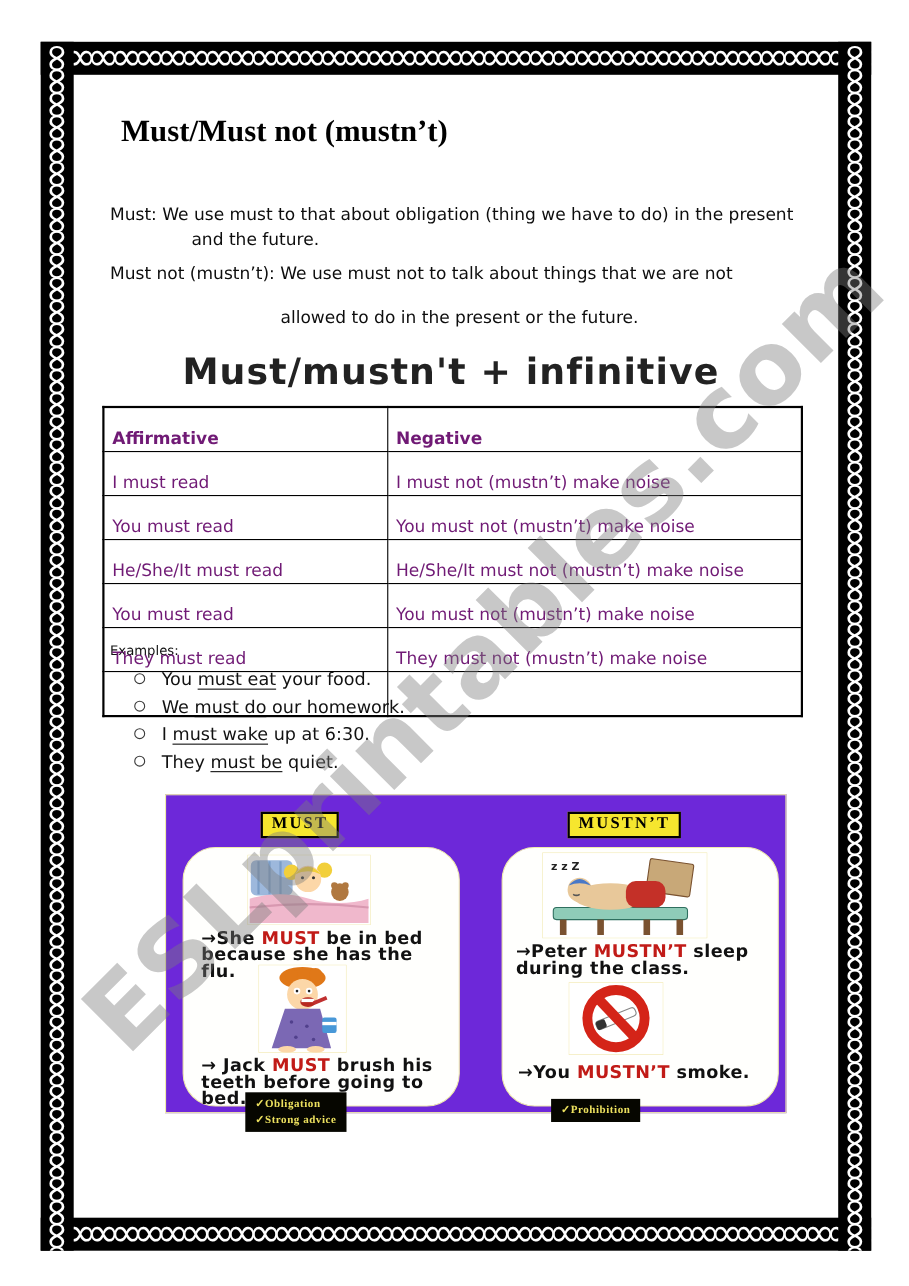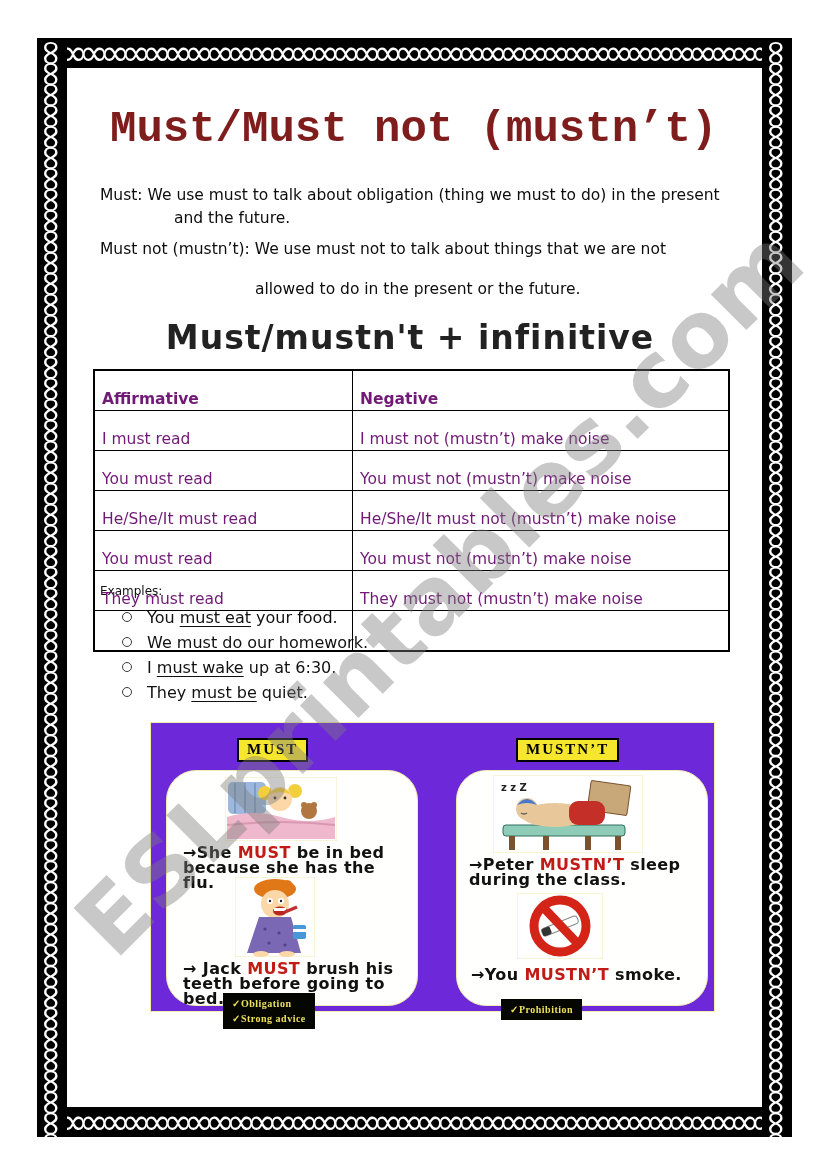--- a/index.html
+++ b/index.html
@@ -21,22 +21,22 @@
           line-height:29px; letter-spacing:-9px; white-space:nowrap; text-align:center; }
 
   
   .watermark { position:absolute; left:440px; top:592px;
           transform:translate(-50%,-50%) rotate(-45deg);
           font-weight:bold; font-size:92px; letter-spacing:1px;
           color:rgba(125,125,125,0.42); white-space:nowrap; z-index:40; pointer-events:none; }
 
   
   .abs { position:absolute; }
-  .title { left:110px; top:104px; font-family:Liberation Mono, monospace;
-           font-weight:bold; font-size:44px; color:#7f1d1d; }
+  .title { left:110px; top:104px; font-family:Liberation Serif, serif;
+           font-weight:bold; font-size:28px; color:#000000; }
   .body15 { font-size:15.5px; color:#0d0d0d; }
   .formula { left:100px; top:318px; width:620px; text-align:center;
              font-weight:bold; font-size:33px; color:#222; letter-spacing:1px; }
 
   
   .tblwrap { position:absolute; left:93px; top:369px; z-index:1; }
   table.conj { border-collapse:collapse; border:2.5px solid #000; background:transparent; }
   table.conj th, table.conj td { border:1.6px solid #000; height:23px;
       font-size:15.5px; padding:16px 4px 0 7px; text-align:left; vertical-align:middle;
       font-family:"DejaVu Sans",sans-serif; color:#701a75; }
@@ -79,21 +79,21 @@
   <div class="knot knot-bottom">∞∞∞∞∞∞∞∞∞∞∞∞∞∞∞∞∞∞∞∞∞∞∞∞∞∞∞∞∞∞∞∞∞∞∞∞∞∞∞∞∞∞∞∞</div>
   <div class="knot-side knot-left">
       <span class="vert">∞∞∞∞∞∞∞∞∞∞∞∞∞∞∞∞∞∞∞∞∞∞∞∞∞∞∞∞∞∞∞∞∞∞∞∞∞∞∞∞∞∞∞∞∞∞∞∞∞∞∞∞∞∞∞∞∞∞∞∞∞∞∞∞</span>
     </div>
   <div class="knot-side knot-right">
       <span class="vert">∞∞∞∞∞∞∞∞∞∞∞∞∞∞∞∞∞∞∞∞∞∞∞∞∞∞∞∞∞∞∞∞∞∞∞∞∞∞∞∞∞∞∞∞∞∞∞∞∞∞∞∞∞∞∞∞∞∞∞∞∞∞∞∞</span>
     </div>
 
   <div class="abs title">Must/Must not (mustn’t)</div>
 
-  <div class="abs body15" style="left:100px; top:186px;">Must: We use must to talk about obligation (thing we must to do) in the present</div>
+  <div class="abs body15" style="left:100px; top:186px;">Must: We use must to that about obligation (thing we have to do) in the present</div>
   <div class="abs body15" style="left:146px; top:209px;margin-left:28px;">and the future.</div>
   <div class="abs body15" style="left:100px; top:240px;">Must not (mustn’t): We use must not to talk about things that we are not</div>
   <div class="abs body15" style="left:255px; top:280px;">allowed to do in the present or the future.</div>
 
   <div class="abs formula">Must/mustn't  +  infinitive</div>
 
   <div class="tblwrap">
     <table class="conj">
       <thead>
         <tr>

